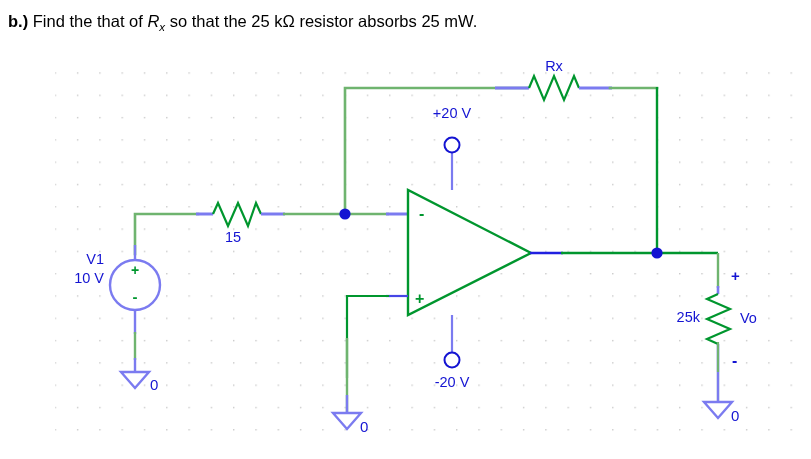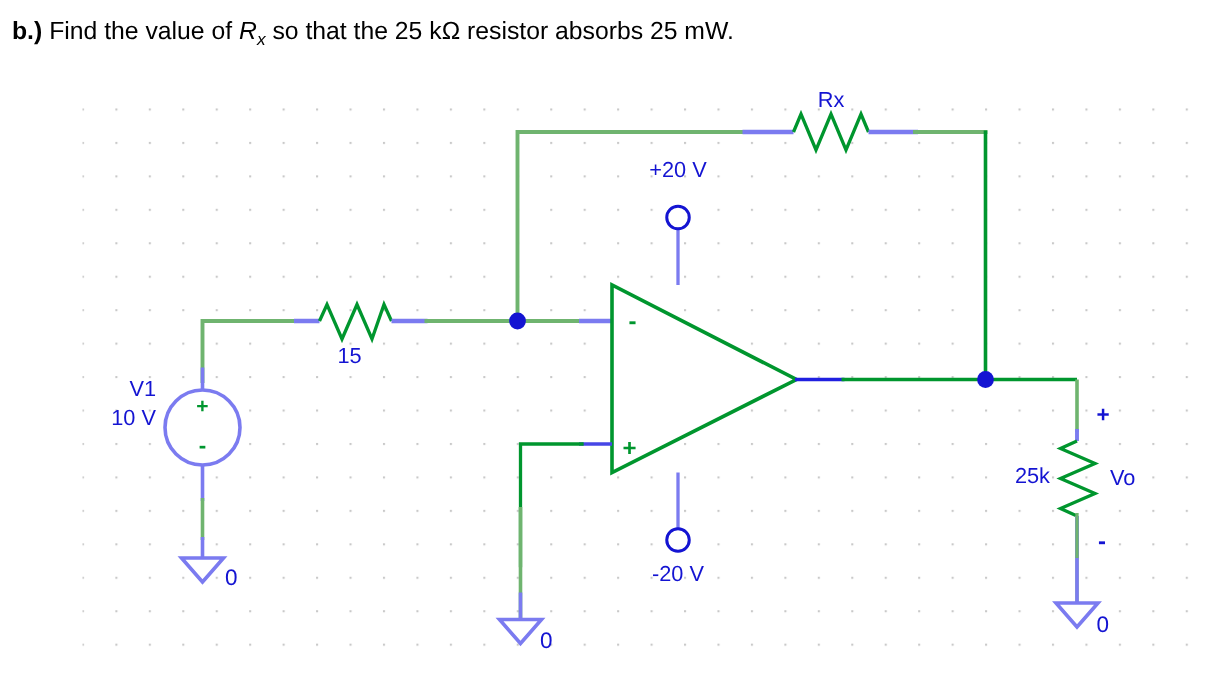--- a/index.html
+++ b/index.html
@@ -52,21 +52,21 @@
     height: 417px;
   }
   #schematic svg { display: block; }
 </style>
 </head>
 <body>
 
 <div id="page">
 
   <div id="prompt">
-    <span class="bold">b.)</span><span> Find the value of </span><span class="ital">R</span><span class="subx">x</span><span> so that the 25 kΩ resistor absorbs 25 mW.</span>
+    <span class="bold">b.)</span><span> Find the that of </span><span class="ital">R</span><span class="subx">x</span><span> so that the 25 kΩ resistor absorbs 25 mW.</span>
   </div>
 
   <div id="schematic">
     <svg width="811" height="417" viewBox="0 0 811 417" xmlns="http://www.w3.org/2000/svg">
 
       <defs>
         <pattern id="griddots" x="10" y="8" width="22.3" height="22.3" patternUnits="userSpaceOnUse">
           <rect x="0" y="0" width="1.4" height="1.4" fill="#c9c9c9"></rect>
         </pattern>
       </defs>

